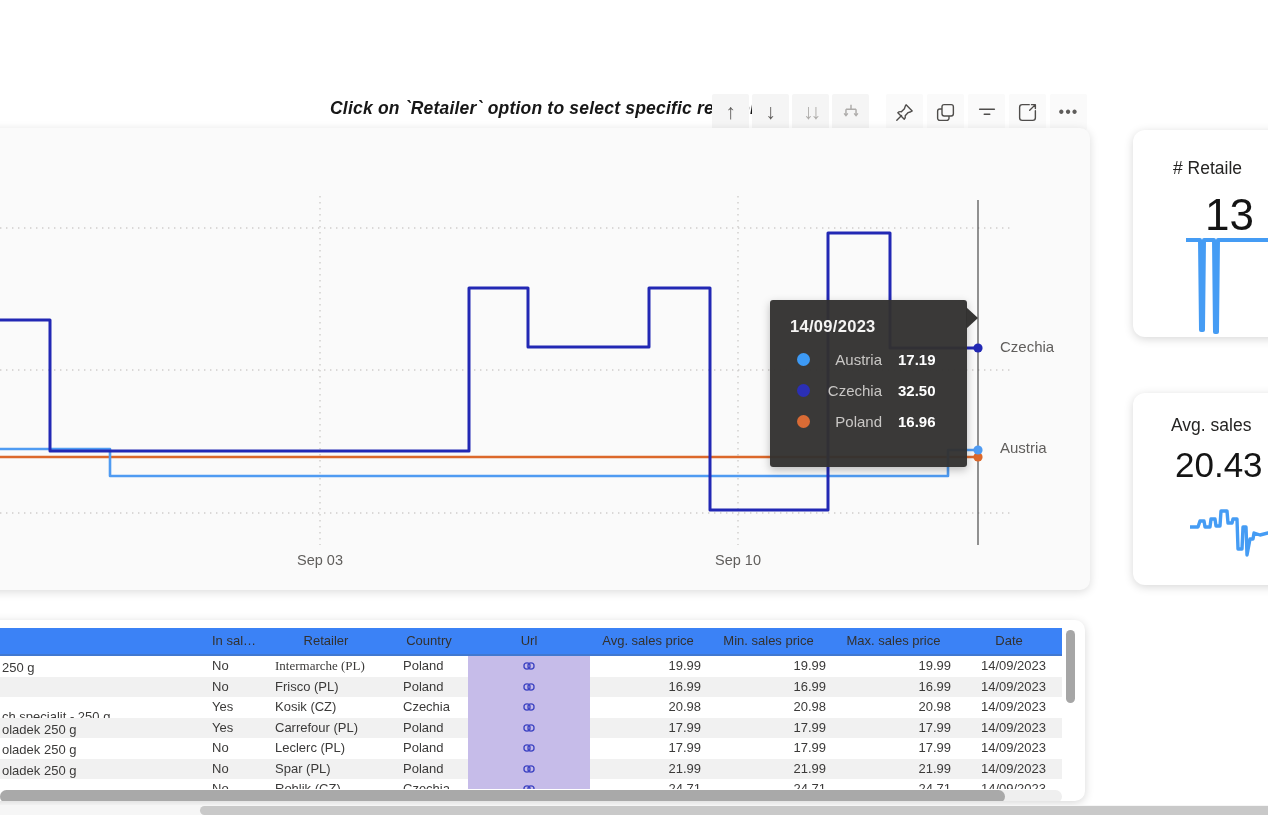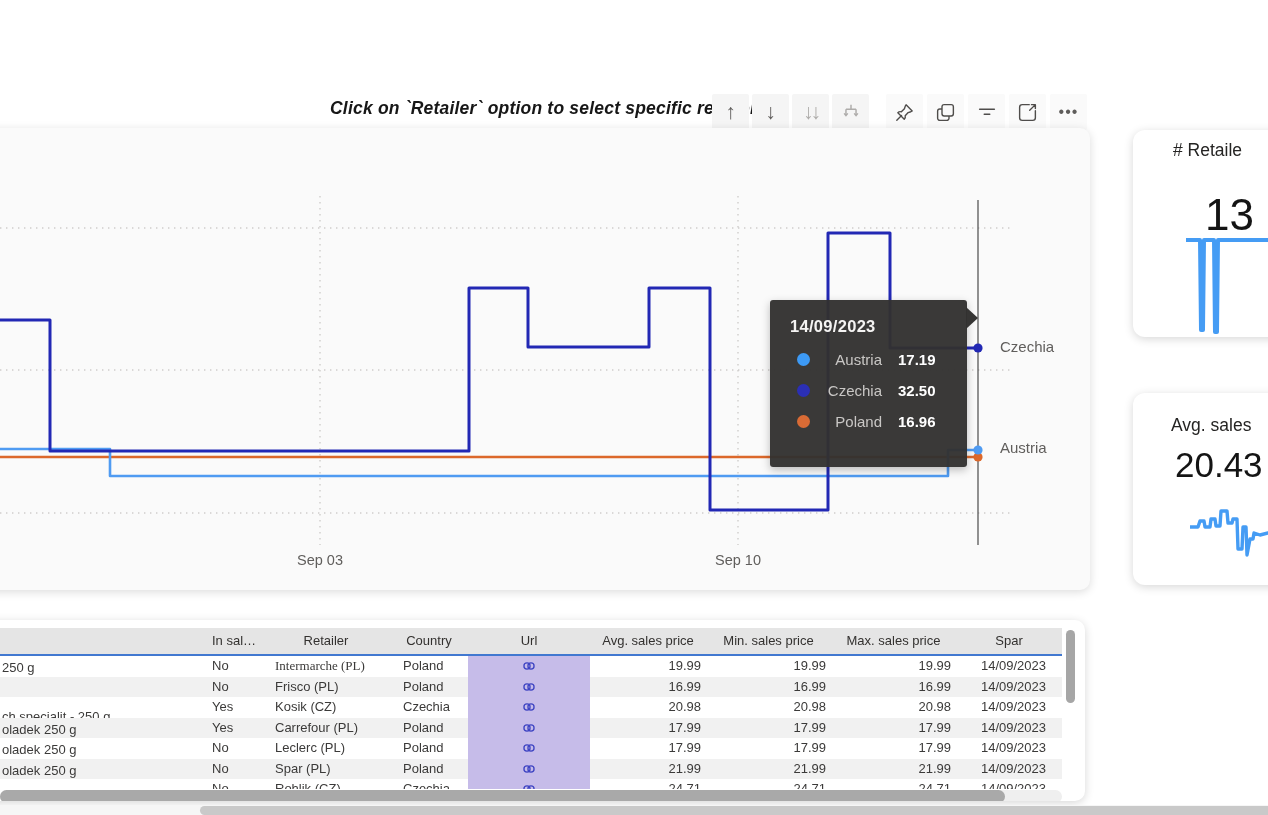--- a/index.html
+++ b/index.html
@@ -39,33 +39,33 @@
   .tt-label { width:72px; text-align:right; font-size:15px; color:#c9c7c5; }
   .tt-value { margin-left:16px; font-size:15px; font-weight:700; color:#ffffff; }
 
   
   .kpi-card { position:absolute; left:1133px; width:170px; background:#fff; border-radius:12px;
     box-shadow:0 2px 10px rgba(0,0,0,.16); }
   #kpi-1 { top:130px; height:207px; }
   #kpi-2 { top:393px; height:192px; }
   .kpi-title { position:absolute; font-size:17.5px; color:#252423; white-space:nowrap; }
   .kpi-value { position:absolute; color:#141414; white-space:nowrap; }
-  #kpi-1 .kpi-title { left:40px; top:10px; }
+  #kpi-1 .kpi-title { left:40px; top:28px; }
   #kpi-1 .kpi-value { left:72px; top:60px; font-size:44px; }
   #kpi-2 .kpi-title { left:38px; top:22px; }
   #kpi-2 .kpi-value { left:42px; top:52px; font-size:35px; }
   .kpi-spark { position:absolute; }
   #kpi-1 .kpi-spark { left:53px; top:102px; }
   #kpi-2 .kpi-spark { left:57px; top:104px; }
 
   
   #table-card { position:absolute; left:-40px; top:620px; width:1125px; height:181px;
     background:#fff; border-radius:10px; box-shadow:0 2px 10px rgba(0,0,0,.16); overflow:hidden; }
   #table-inner { position:absolute; left:40px; top:8px; width:1062px; }
-  #thead { display:flex; height:28px; background:#e5e5e5; border-bottom:2px solid #4178d0; }
+  #thead { display:flex; height:28px; background:#3b82f6; border-bottom:2px solid #4178d0; }
   .th { font-size:13px; color:#33312f; line-height:26px; white-space:nowrap; overflow:hidden; }
   #tbody { height:133px; overflow:hidden; }
   .tr { display:flex; height:20.5px; }
   .tr.odd { background:#ffffff; }
   .tr.even { background:#f1f1f1; }
   .td { font-size:13px; color:#3b3a39; line-height:20.5px; white-space:nowrap; overflow:hidden; }
   .td.url-cell { background:#c6bce9; display:flex; align-items:center; justify-content:center; }
   
   #h-scroll-track { position:absolute; left:40px; top:170px; width:1062px; height:13px; background:#efefef; border-radius:7px; }
   #h-scroll-thumb { position:absolute; left:0; top:0; width:1005px; height:13px; background:#a9a9a9; border-radius:7px; }
@@ -190,21 +190,21 @@
     <div id="table-inner">
       <div id="thead">
           <div class="th" style="width: 200px; text-align: left; padding: 0px;"></div>
           <div class="th" style="width: 62px; text-align: left; padding: 0px 0px 0px 12px;">In sal…</div>
           <div class="th" style="width: 128px; text-align: center; padding: 0px;">Retailer</div>
           <div class="th" style="width: 78px; text-align: center; padding: 0px;">Country</div>
           <div class="th" style="width: 122px; text-align: center; padding: 0px;">Url</div>
           <div class="th" style="width: 116px; text-align: center; padding: 0px;">Avg. sales price</div>
           <div class="th" style="width: 125px; text-align: center; padding: 0px;">Min. sales price</div>
           <div class="th" style="width: 125px; text-align: center; padding: 0px;">Max. sales price</div>
-          <div class="th" style="width: 106px; text-align: center; padding: 0px;">Spar</div>
+          <div class="th" style="width: 106px; text-align: center; padding: 0px;">Date</div>
         </div>
       <div id="tbody">
           <div class="tr odd">
             <div class="td" style="width: 200px; text-align: left; padding: 2px 4px 2px 2px;">250 g</div>
             <div class="td" style="width: 62px; text-align: left; padding: 0px 4px 0px 12px;">No</div>
             <div class="td" style="width: 128px; text-align: left; padding: 0px 4px 0px 13px; font-family: Liberation Serif, serif;">Intermarche (PL)</div>
             <div class="td" style="width: 78px; text-align: left; padding: 0px 4px 0px 13px;">Poland</div>
             <div class="td url-cell" style="width: 122px; text-align: center; padding: 0px;">
               <svg width="16" height="14" viewBox="0 0 24 20" fill="none" stroke="#3f45c3" stroke-width="2">
                 <circle cx="9" cy="10" r="4.6"></circle>

